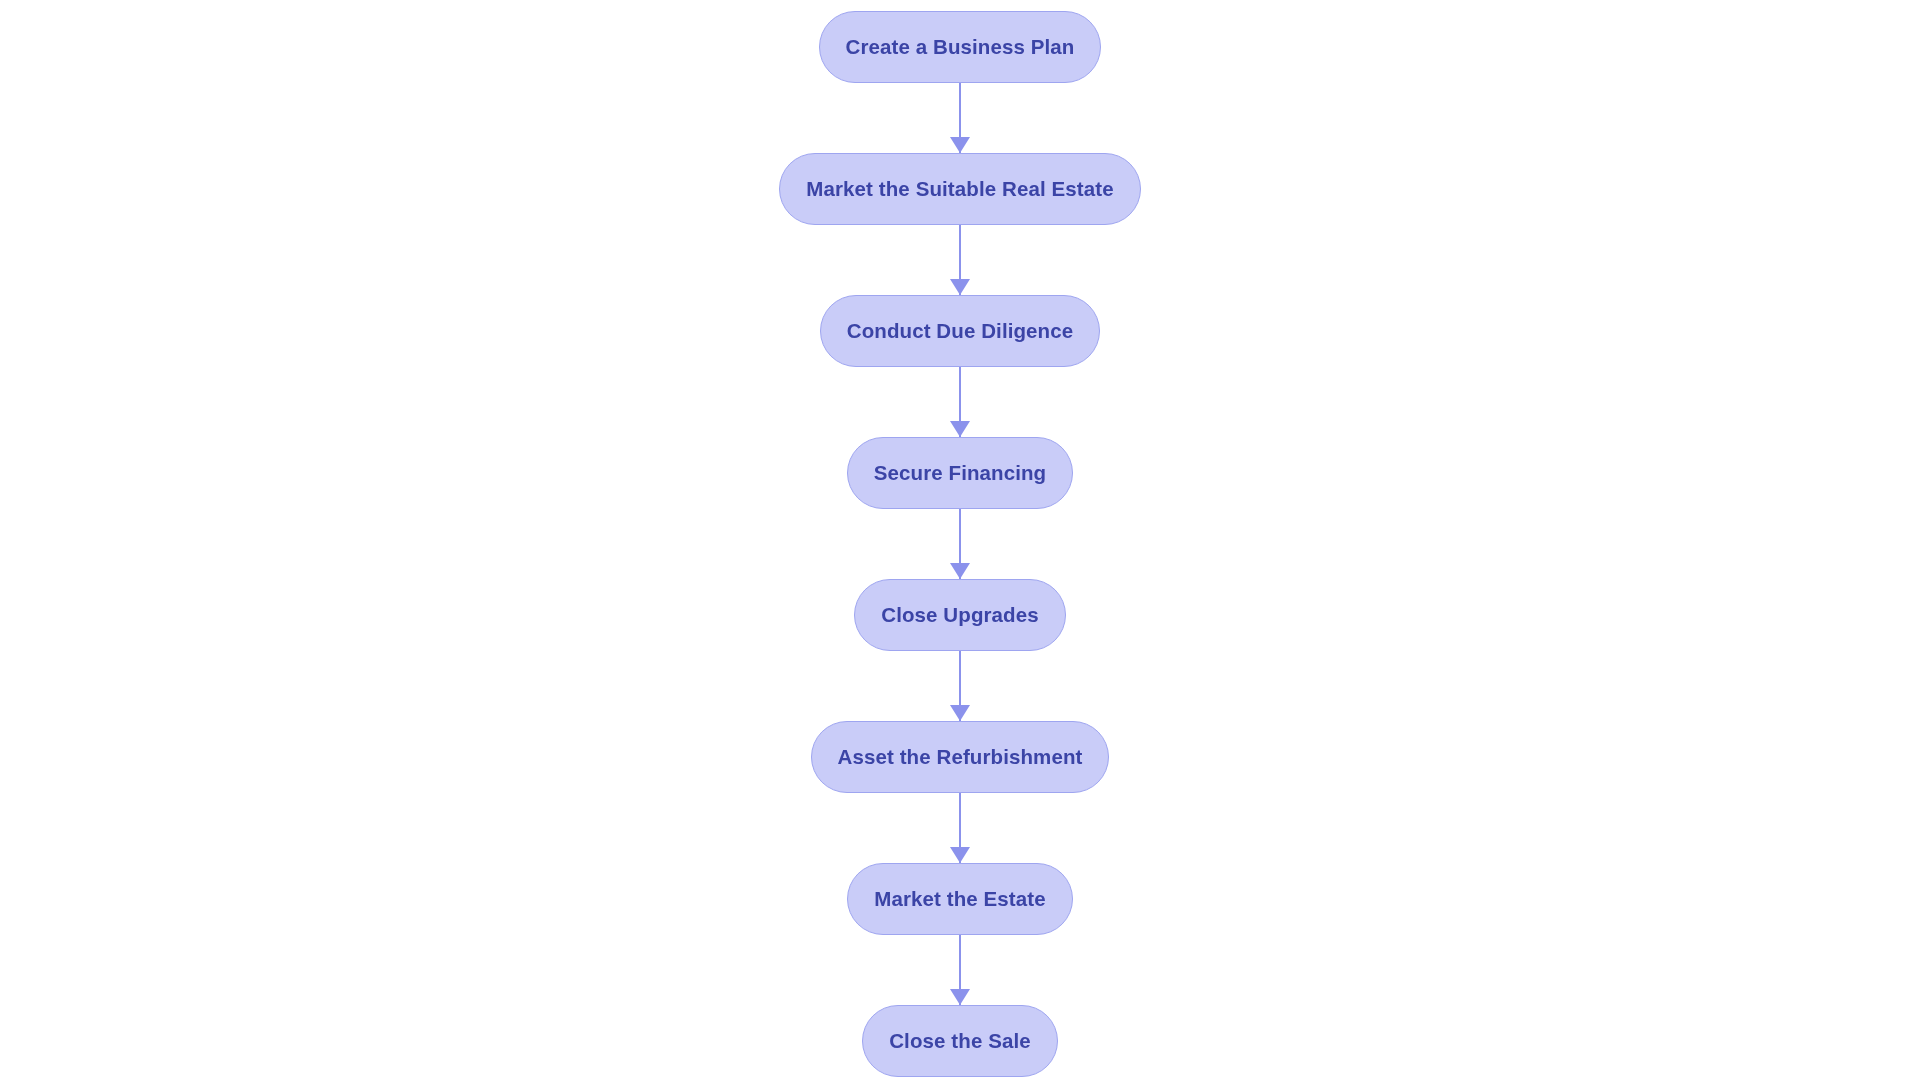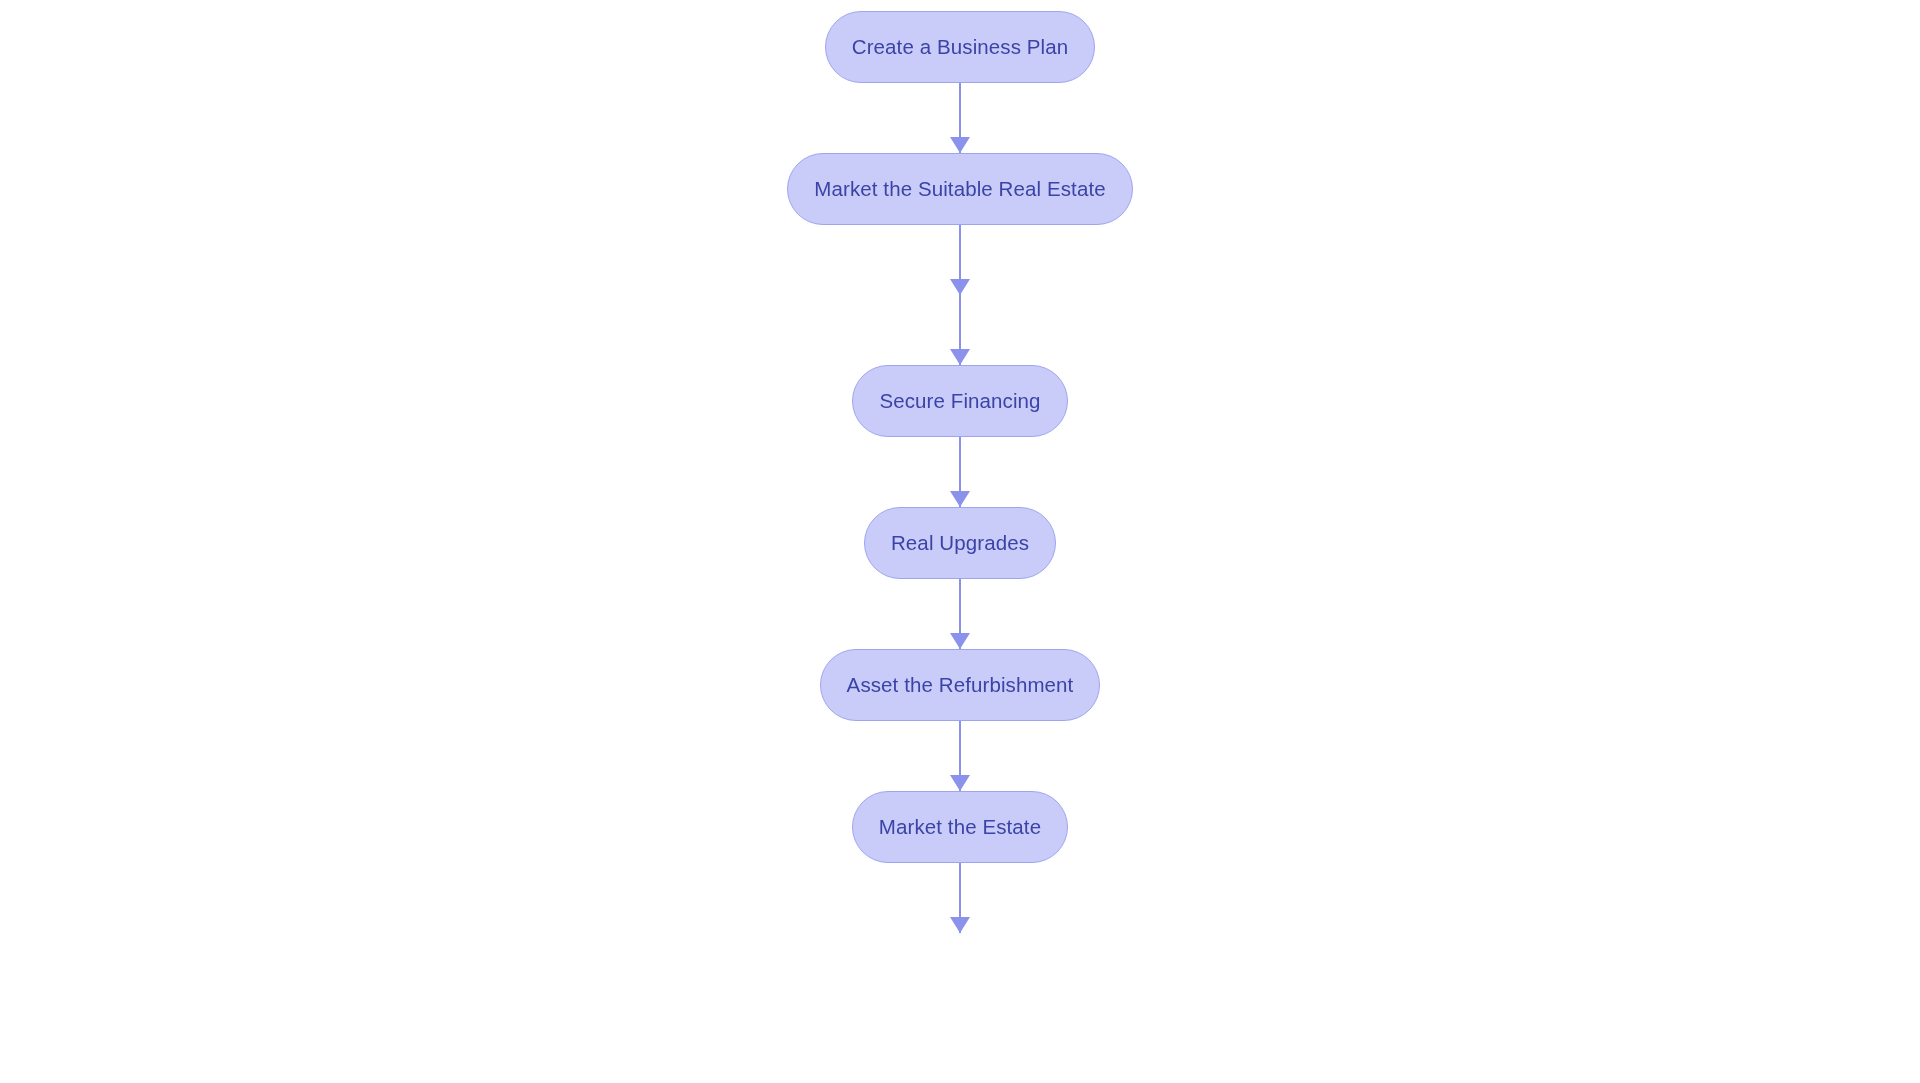--- a/index.html
+++ b/index.html
@@ -12,20 +12,21 @@
     font-family: "Liberation Sans", "DejaVu Sans", sans-serif;
   }
 
   .canvas {
     width: 1920px;
     height: 1083px;
     padding-top: 11px;
     display: flex;
     flex-direction: column;
     align-items: center;
+    font-weight: bold;
   }
 
   .node {
     height: 72px;
     border-radius: 36px;
     padding: 0 26px;
     display: flex;
     align-items: center;
     justify-content: center;
     background: var(--node-fill, #c9ccf8);
@@ -74,35 +75,38 @@
   </div>
 
   <div class="node">
     <span class="node-label">Market the Suitable Real Estate</span>
   </div>
 
   <div class="arrow">
     <span class="head"></span>
   </div>
 
+  <div class="node">
+    <span class="node-label">Conduct Due Diligence</span>
+  </div>
 
   <div class="arrow">
     <span class="head"></span>
   </div>
 
   <div class="node">
     <span class="node-label">Secure Financing</span>
   </div>
 
   <div class="arrow">
     <span class="head"></span>
   </div>
 
   <div class="node">
-    <span class="node-label">Real Upgrades</span>
+    <span class="node-label">Close Upgrades</span>
   </div>
 
   <div class="arrow">
     <span class="head"></span>
   </div>
 
   <div class="node">
     <span class="node-label">Asset the Refurbishment</span>
   </div>
 
@@ -111,13 +115,16 @@
   </div>
 
   <div class="node">
     <span class="node-label">Market the Estate</span>
   </div>
 
   <div class="arrow">
     <span class="head"></span>
   </div>
 
+  <div class="node">
+    <span class="node-label">Close the Sale</span>
+  </div>
 </div>
 
 </body></html>

